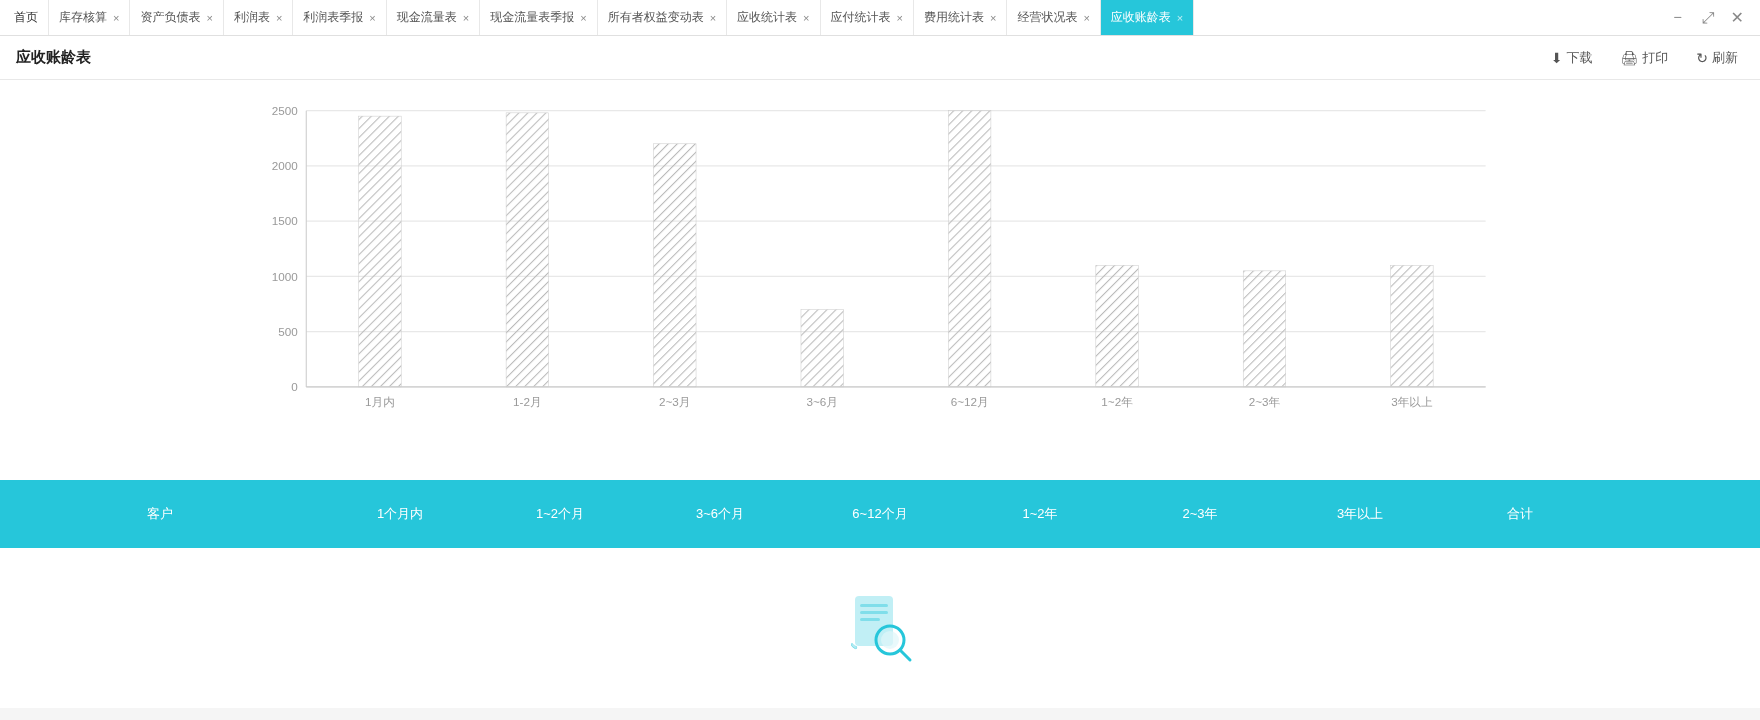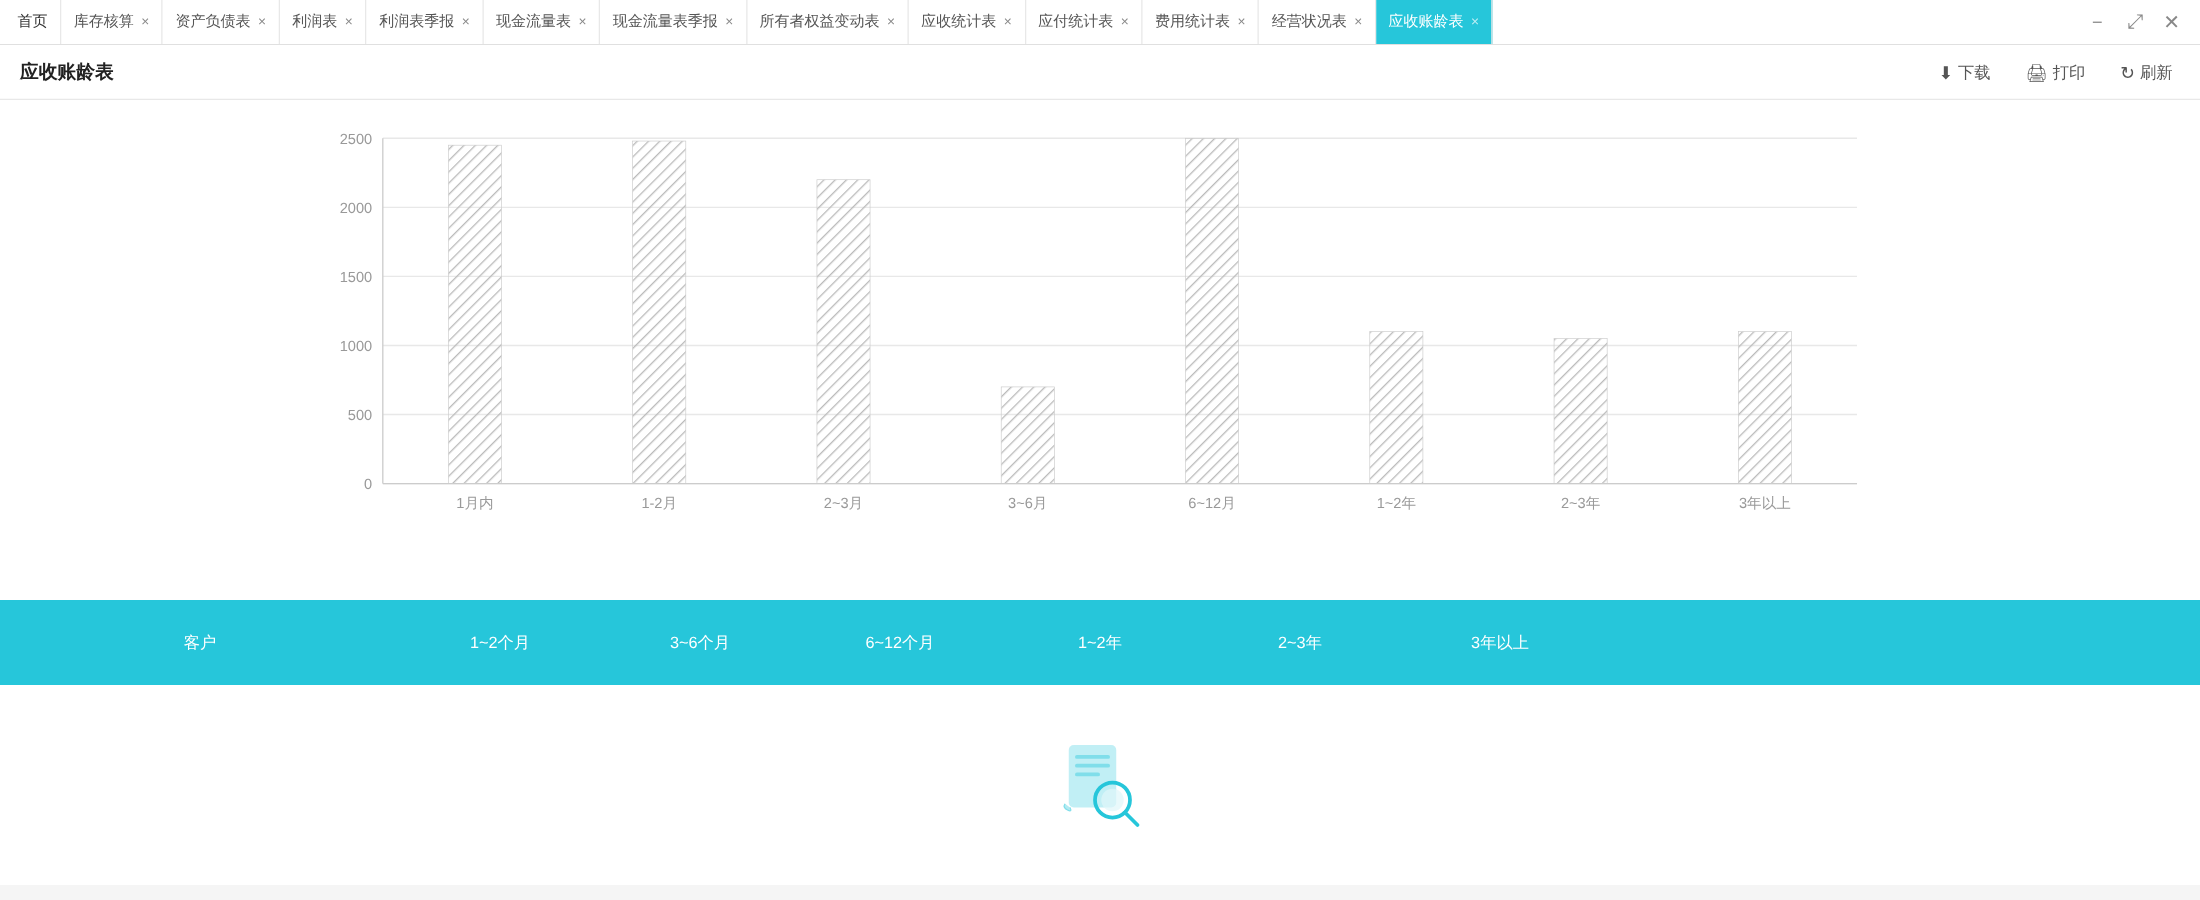--- a/index.html
+++ b/index.html
@@ -237,26 +237,28 @@
           <text x="1100.625" y="288" text-anchor="middle" class="axis-label">3年以上</text>
           <line x1="60" y1="270" x2="1170" y2="270" stroke="#ccc" stroke-width="1"></line>
           <line x1="60" y1="10" x2="60" y2="270" stroke="#ccc" stroke-width="1"></line>
         </svg>
     </div>
   </div>
 
   <div class="table-header">
 
   <div class="th-cell">客户</div>
+      <div class="th-cell">1个月内</div>
       <div class="th-cell">1~2个月</div>
       <div class="th-cell">3~6个月</div>
       <div class="th-cell">6~12个月</div>
       <div class="th-cell">1~2年</div>
       <div class="th-cell">2~3年</div>
       <div class="th-cell">3年以上</div>
+      <div class="th-cell">合计</div>
     </div>
 
   <div class="empty-state">
     <svg class="empty-icon" viewBox="0 0 80 80">
 
       <rect x="15" y="8" width="38" height="50" rx="4" fill="#b2ebf2" opacity="0.8"></rect>
       <rect x="20" y="16" width="28" height="3" rx="1.5" fill="#80deea"></rect>
       <rect x="20" y="23" width="28" height="3" rx="1.5" fill="#80deea"></rect>
       <rect x="20" y="30" width="20" height="3" rx="1.5" fill="#80deea"></rect>
 

